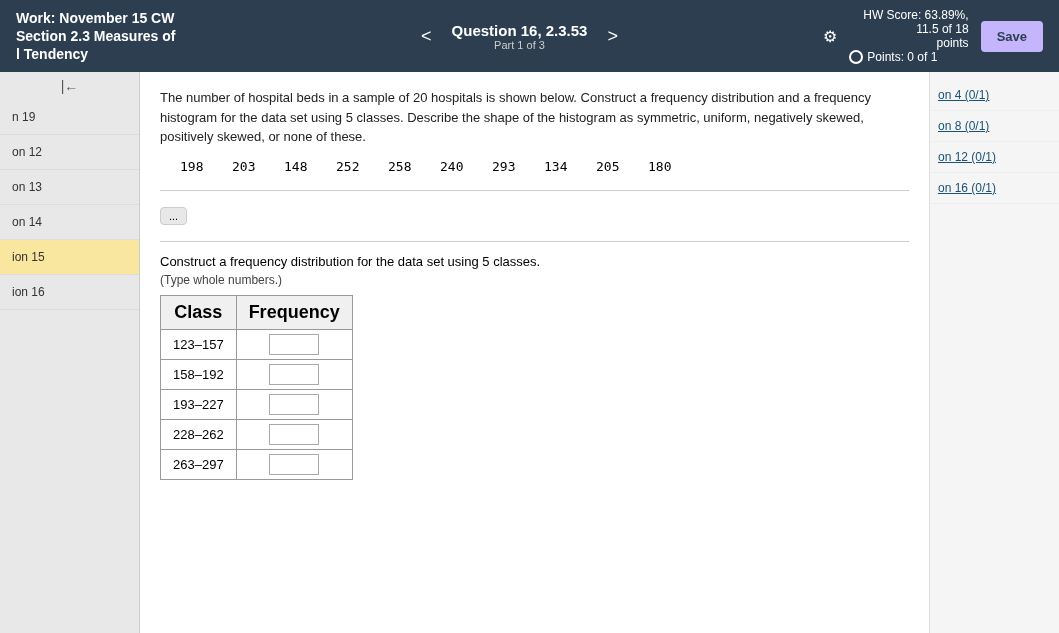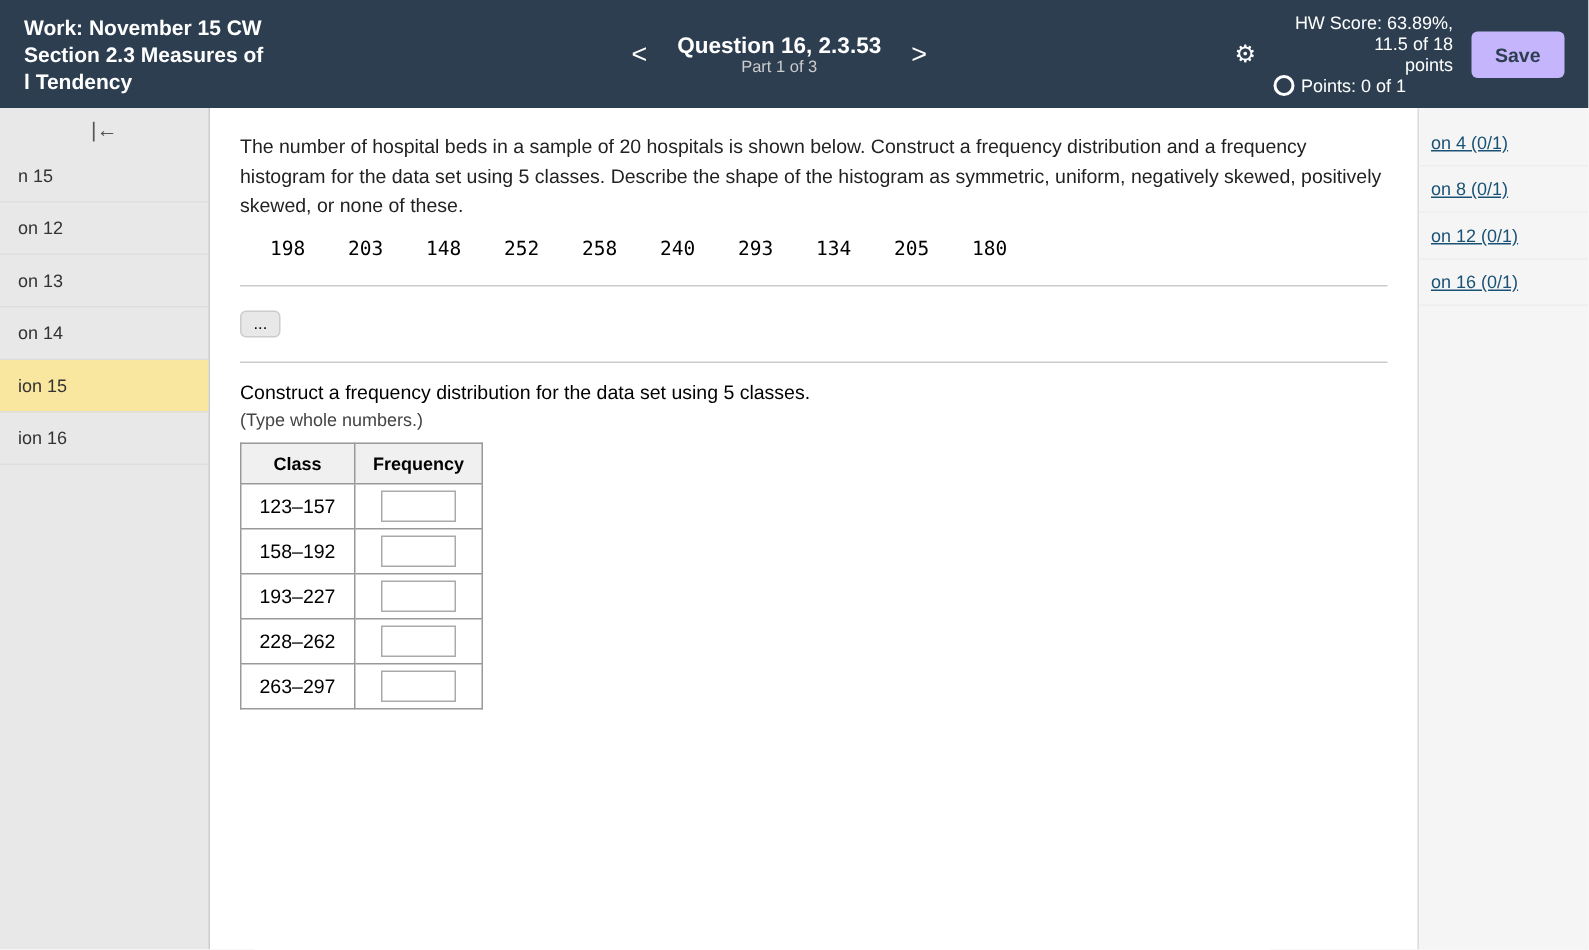--- a/index.html
+++ b/index.html
@@ -149,41 +149,41 @@
 
     
     .freq-table {
       border-collapse: collapse;
       margin-top: 4px;
     }
     .freq-table th {
       background: #f0f0f0;
       border: 1px solid #999;
       padding: 6px 12px;
-      font-size: 12px;
+      font-size: 18px;
       font-weight: bold;
       text-align: center;
     }
     .freq-table td {
       border: 1px solid #999;
       padding: 4px 12px;
       font-size: 13px;
       text-align: center;
     }
     .freq-table input[type="text"] {
       width: 50px;
       border: 1px solid #aaa;
       padding: 2px 4px;
       font-size: 13px;
       text-align: center;
     }
 
     
     .right-panel {
-      width: 114px;
+      width: 130px;
       background: #f5f5f5;
       border-left: 1px solid #ddd;
       display: flex;
       flex-direction: column;
       padding: 8px 0;
     }
     .right-panel-item {
       padding: 8px 8px;
       font-size: 12px;
       color: #1a5276;
@@ -220,21 +220,21 @@
       </div>
     </div>
     <button class="save-btn">Save</button>
   </div>
 </div>
 
 <div class="main-layout">
 
   <div class="sidebar">
     <div class="collapse-btn">|←</div>
-    <div class="sidebar-item">n 15</div>
+    <div class="sidebar-item">n 19</div>
     <div class="sidebar-item">on 12</div>
     <div class="sidebar-item">on 13</div>
     <div class="sidebar-item">on 14</div>
     <div class="sidebar-item highlight">ion 15</div>
     <div class="sidebar-item">ion 16</div>
   </div>
 
   <div class="content">
     <p class="problem-text">The number of hospital beds in a sample of 20 hospitals is shown below. Construct a frequency distribution and a frequency histogram for the data set using 5 classes. Describe the shape of the histogram as symmetric, uniform, negatively skewed, positively skewed, or none of these.</p>
 

